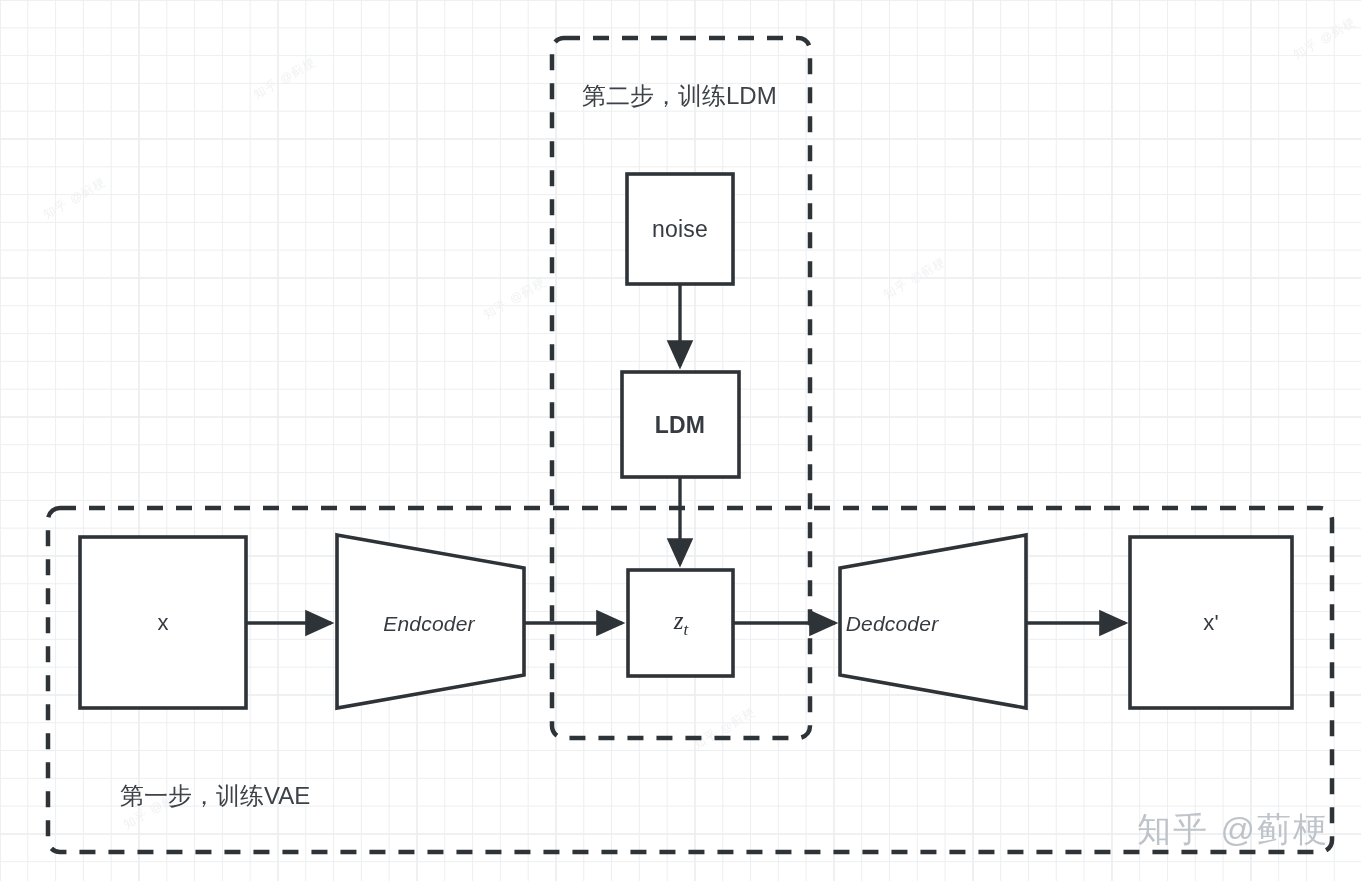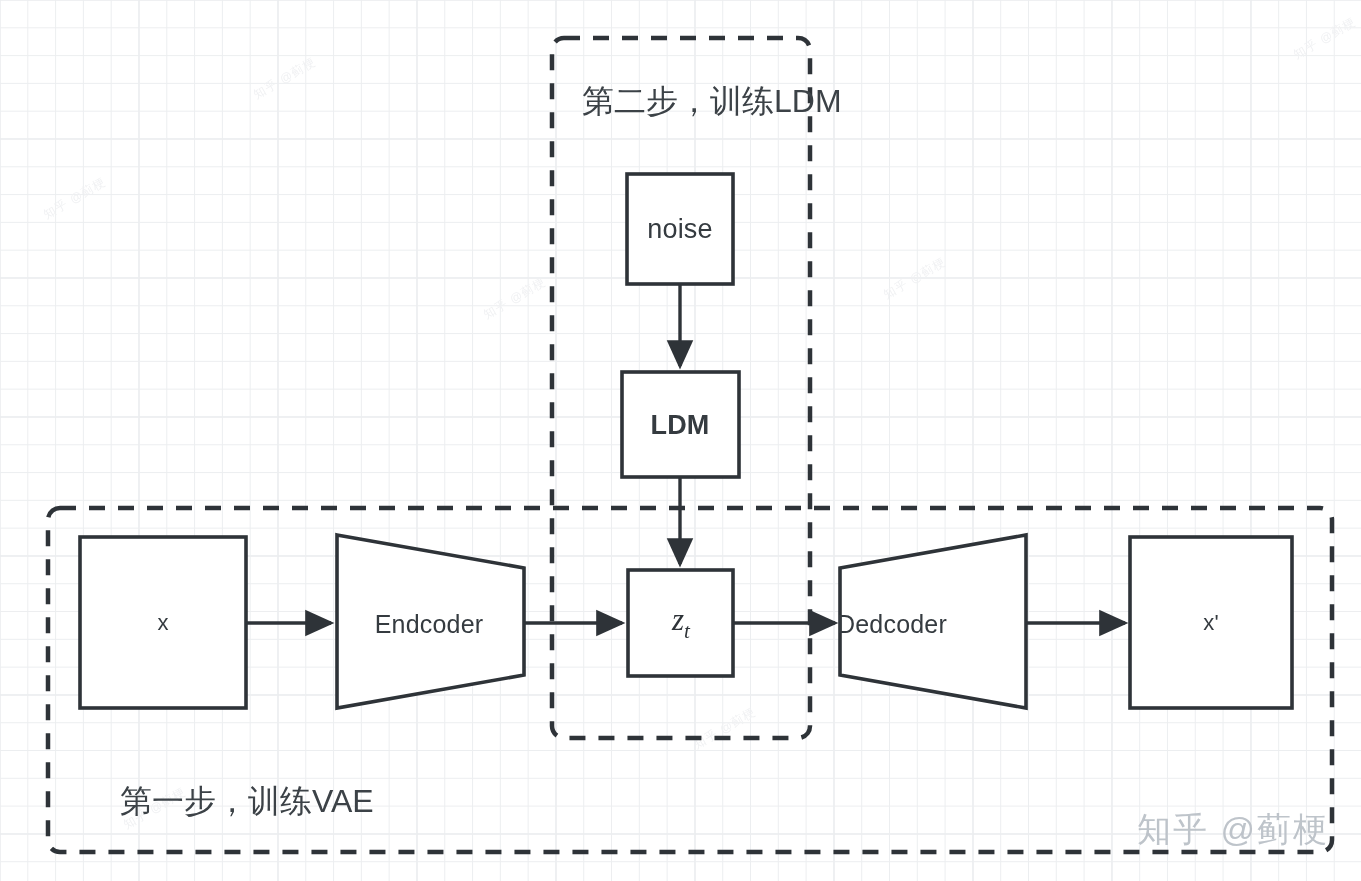--- a/index.html
+++ b/index.html
@@ -38,41 +38,41 @@
   .node-label {
     position: absolute;
     color: #353b40;
     font-family: "Liberation Sans", "DejaVu Sans", sans-serif;
     font-weight: 400;
     white-space: nowrap;
     transform: translate(-50%, -50%);
     pointer-events: none;
     letter-spacing: 0.2px;
   }
-  .label-xl { font-size: 25px; }
-  .label-md { font-size: 27px; }
+  .label-xl { font-size: 21px; font-style: italic; }
+  .label-md { font-size: 23px; }
   .label-sm { font-size: 22px; }
   .math-label {
     position: absolute;
     color: #2e3338;
     font-family: "Liberation Serif", "DejaVu Serif", serif;
     font-style: italic;
-    font-size: 31px;
+    font-size: 25px;
     transform: translate(-50%, -50%);
     white-space: nowrap;
     pointer-events: none;
   }
   .math-label sub {
     font-size: 0.68em;
     font-style: italic;
   }
   .group-caption {
     position: absolute;
     color: #3c4247;
-    font-size: 32px;
+    font-size: 24px;
     font-family: "Liberation Sans", "DejaVu Sans", sans-serif;
     white-space: nowrap;
     pointer-events: none;
   }
   .watermark {
     position: absolute;
     right: 32px;
     bottom: 28px;
     font-size: 34px;
     color: #b9bfc6;

